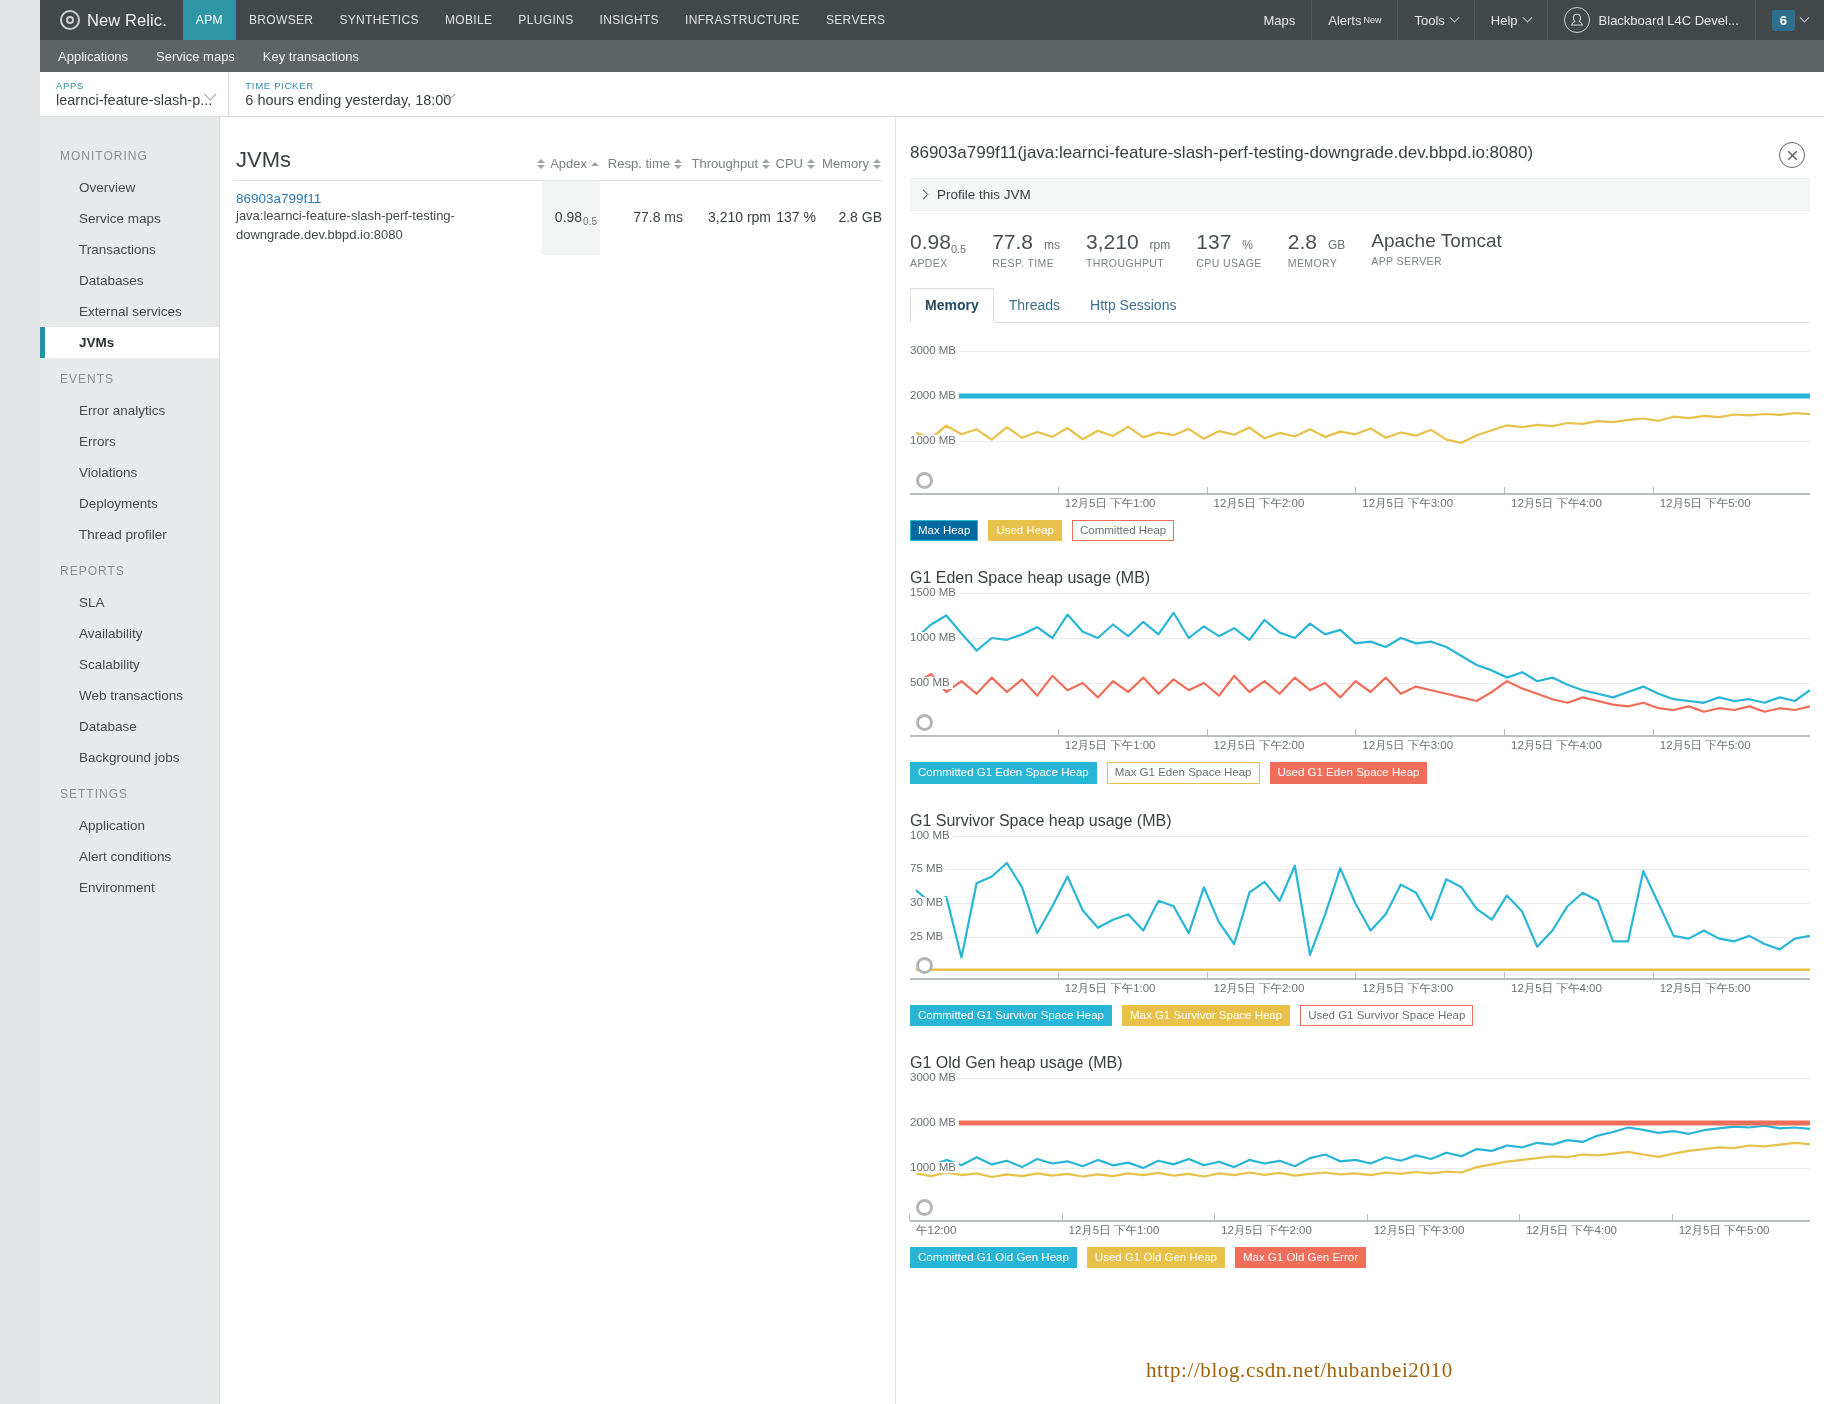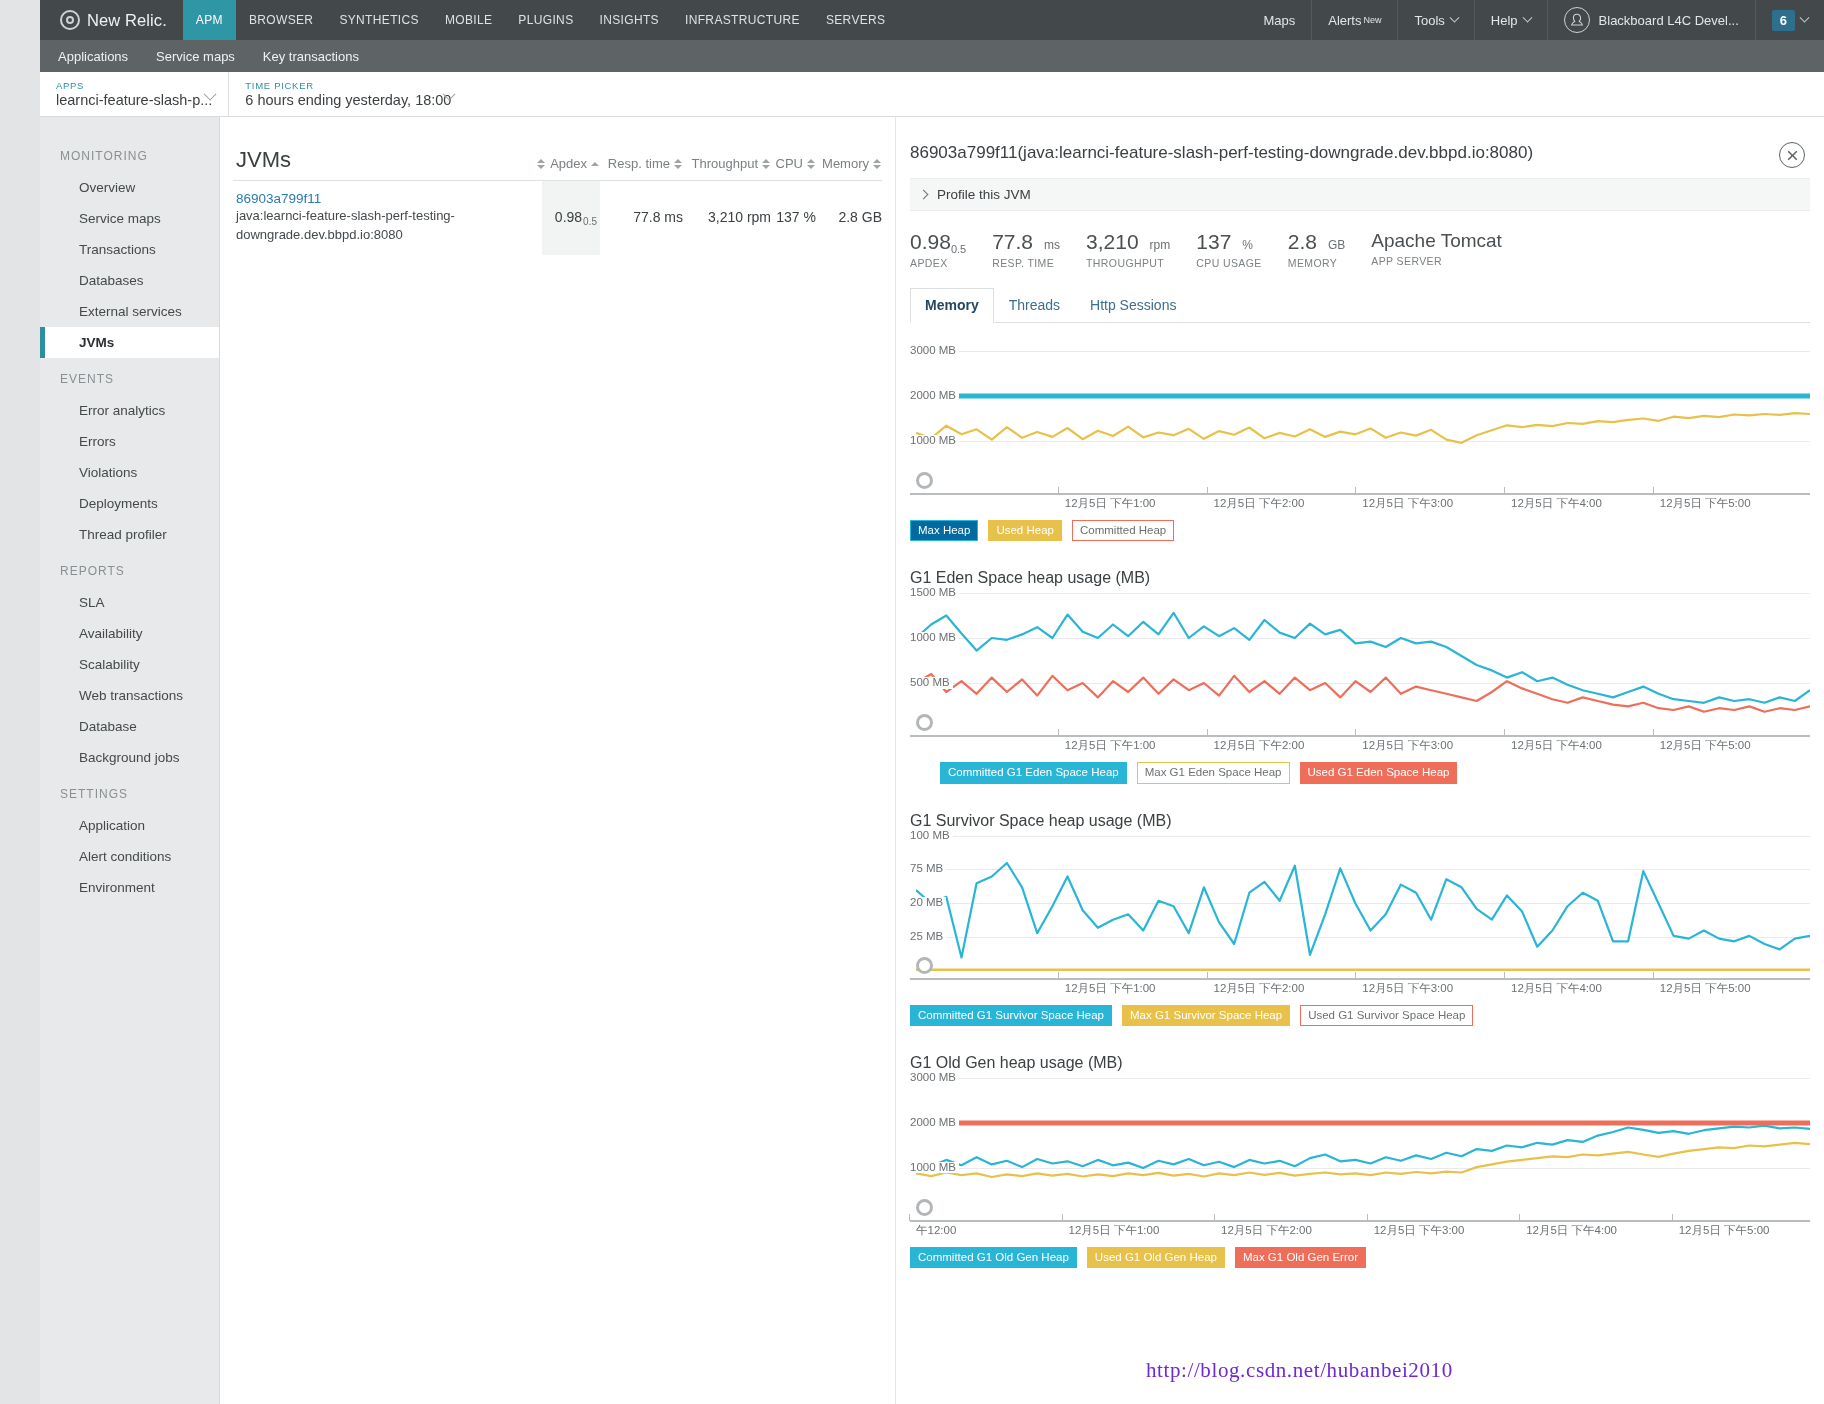--- a/index.html
+++ b/index.html
@@ -216,21 +216,21 @@
   .lg {
     font-size:11.5px; padding:3px 7px; border:1px solid transparent; cursor:pointer;
     line-height:1.15; white-space:nowrap;
   }
   .lg.filled { color:#ffffff; }
   .lg.hollow { background:#ffffff; }
 
   
   .watermark {
     position:absolute; left:1146px; top:1358px; font-family:"Liberation Serif", serif;
-    font-size:21px; color:#6d28d9; letter-spacing:.6px; pointer-events:none; z-index:9;
+    font-size:21px; color:#a16207; letter-spacing:.6px; pointer-events:none; z-index:9;
   }
 </style>
 </head>
 <body>
 
 <div id="page">
 
   <div class="page-gutter"></div>
 
   <div class="topnav">
@@ -479,34 +479,34 @@
             <div class="zoom-handle"></div>
           </div>
           <div class="xticks">
             <div class="xtick" style="left: 154.76px;">12月5日 下午1:00</div>
             <div class="xtick" style="left: 303.521px;">12月5日 下午2:00</div>
             <div class="xtick" style="left: 452.281px;">12月5日 下午3:00</div>
             <div class="xtick" style="left: 601.041px;">12月5日 下午4:00</div>
             <div class="xtick" style="left: 749.802px;">12月5日 下午5:00</div>
           </div>
           <div class="legend">
-            <div class="lg filled" style="background: rgb(41, 181, 214); border-color: rgb(41, 181, 214); color: rgb(255, 255, 255); margin-left: 30px;">Committed G1 Eden Space Heap</div>
+            <div class="lg filled" style="background: rgb(41, 181, 214); border-color: rgb(41, 181, 214); color: rgb(255, 255, 255);">Committed G1 Eden Space Heap</div>
             <div class="lg hollow" style="border-color: rgb(232, 193, 74); color: rgb(107, 112, 115);">Max G1 Eden Space Heap</div>
             <div class="lg filled" style="background: rgb(239, 110, 90); border-color: rgb(239, 110, 90); color: rgb(255, 255, 255);">Used G1 Eden Space Heap</div>
           </div>
         </div>
         <div class="chart-block">
           <div class="chart-title">G1 Survivor Space heap usage (MB)</div>
           <div class="chart-area">
             <div class="gridline" style="top: 0px;"></div>
             <div class="ylabel" style="top: -6px;">100 MB</div>
             <div class="gridline" style="top: 33.75px;"></div>
             <div class="ylabel" style="top: 27.75px;">75 MB</div>
             <div class="gridline" style="top: 67.5px;"></div>
-            <div class="ylabel" style="top: 61.5px;">20 MB</div>
+            <div class="ylabel" style="top: 61.5px;">30 MB</div>
             <div class="gridline" style="top: 101.25px;"></div>
             <div class="ylabel" style="top: 95.25px;">25 MB</div>
             <div class="plot">
               <svg viewBox="0 0 900 135" preserveAspectRatio="none">
                 <path d="M0.0 54.0 L15.3 67.5 L30.5 60.8 L45.8 121.5 L61.0 47.3 L76.3 40.5 L91.5 27.0 L106.8 51.3 L122.0 97.2 L137.3 70.2 L152.5 40.5 L167.8 74.3 L183.1 91.8 L198.3 83.7 L213.6 78.3 L228.8 94.5 L244.1 64.8 L259.3 70.2 L274.6 97.2 L289.8 51.3 L305.1 86.4 L320.3 108.0 L335.6 56.7 L350.8 45.9 L366.1 64.8 L381.4 29.7 L396.6 118.8 L411.9 78.3 L427.1 32.4 L442.4 67.5 L457.6 94.5 L472.9 78.3 L488.1 48.6 L503.4 56.7 L518.6 83.7 L533.9 43.2 L549.2 51.3 L564.4 72.9 L579.7 83.7 L594.9 59.4 L610.2 75.6 L625.4 110.7 L640.7 94.5 L655.9 70.2 L671.2 56.7 L686.4 64.8 L701.7 105.3 L716.9 105.3 L732.2 35.1 L747.5 67.5 L762.7 99.9 L778.0 102.6 L793.2 94.5 L808.5 102.6 L823.7 105.3 L839.0 99.9 L854.2 108.0 L869.5 113.4 L884.7 102.6 L900.0 99.9" fill="none" stroke="#29b5d6" stroke-width="2.2" vector-effect="non-scaling-stroke" stroke-linejoin="round"></path>
                 <path d="M0.0 135.0 L900.0 135.0" fill="none" stroke="#e8c14a" stroke-width="5" vector-effect="non-scaling-stroke" stroke-linejoin="round"></path>
               </svg>
             </div>
             <div class="xaxis"></div>
             <div class="zoom-handle"></div>

